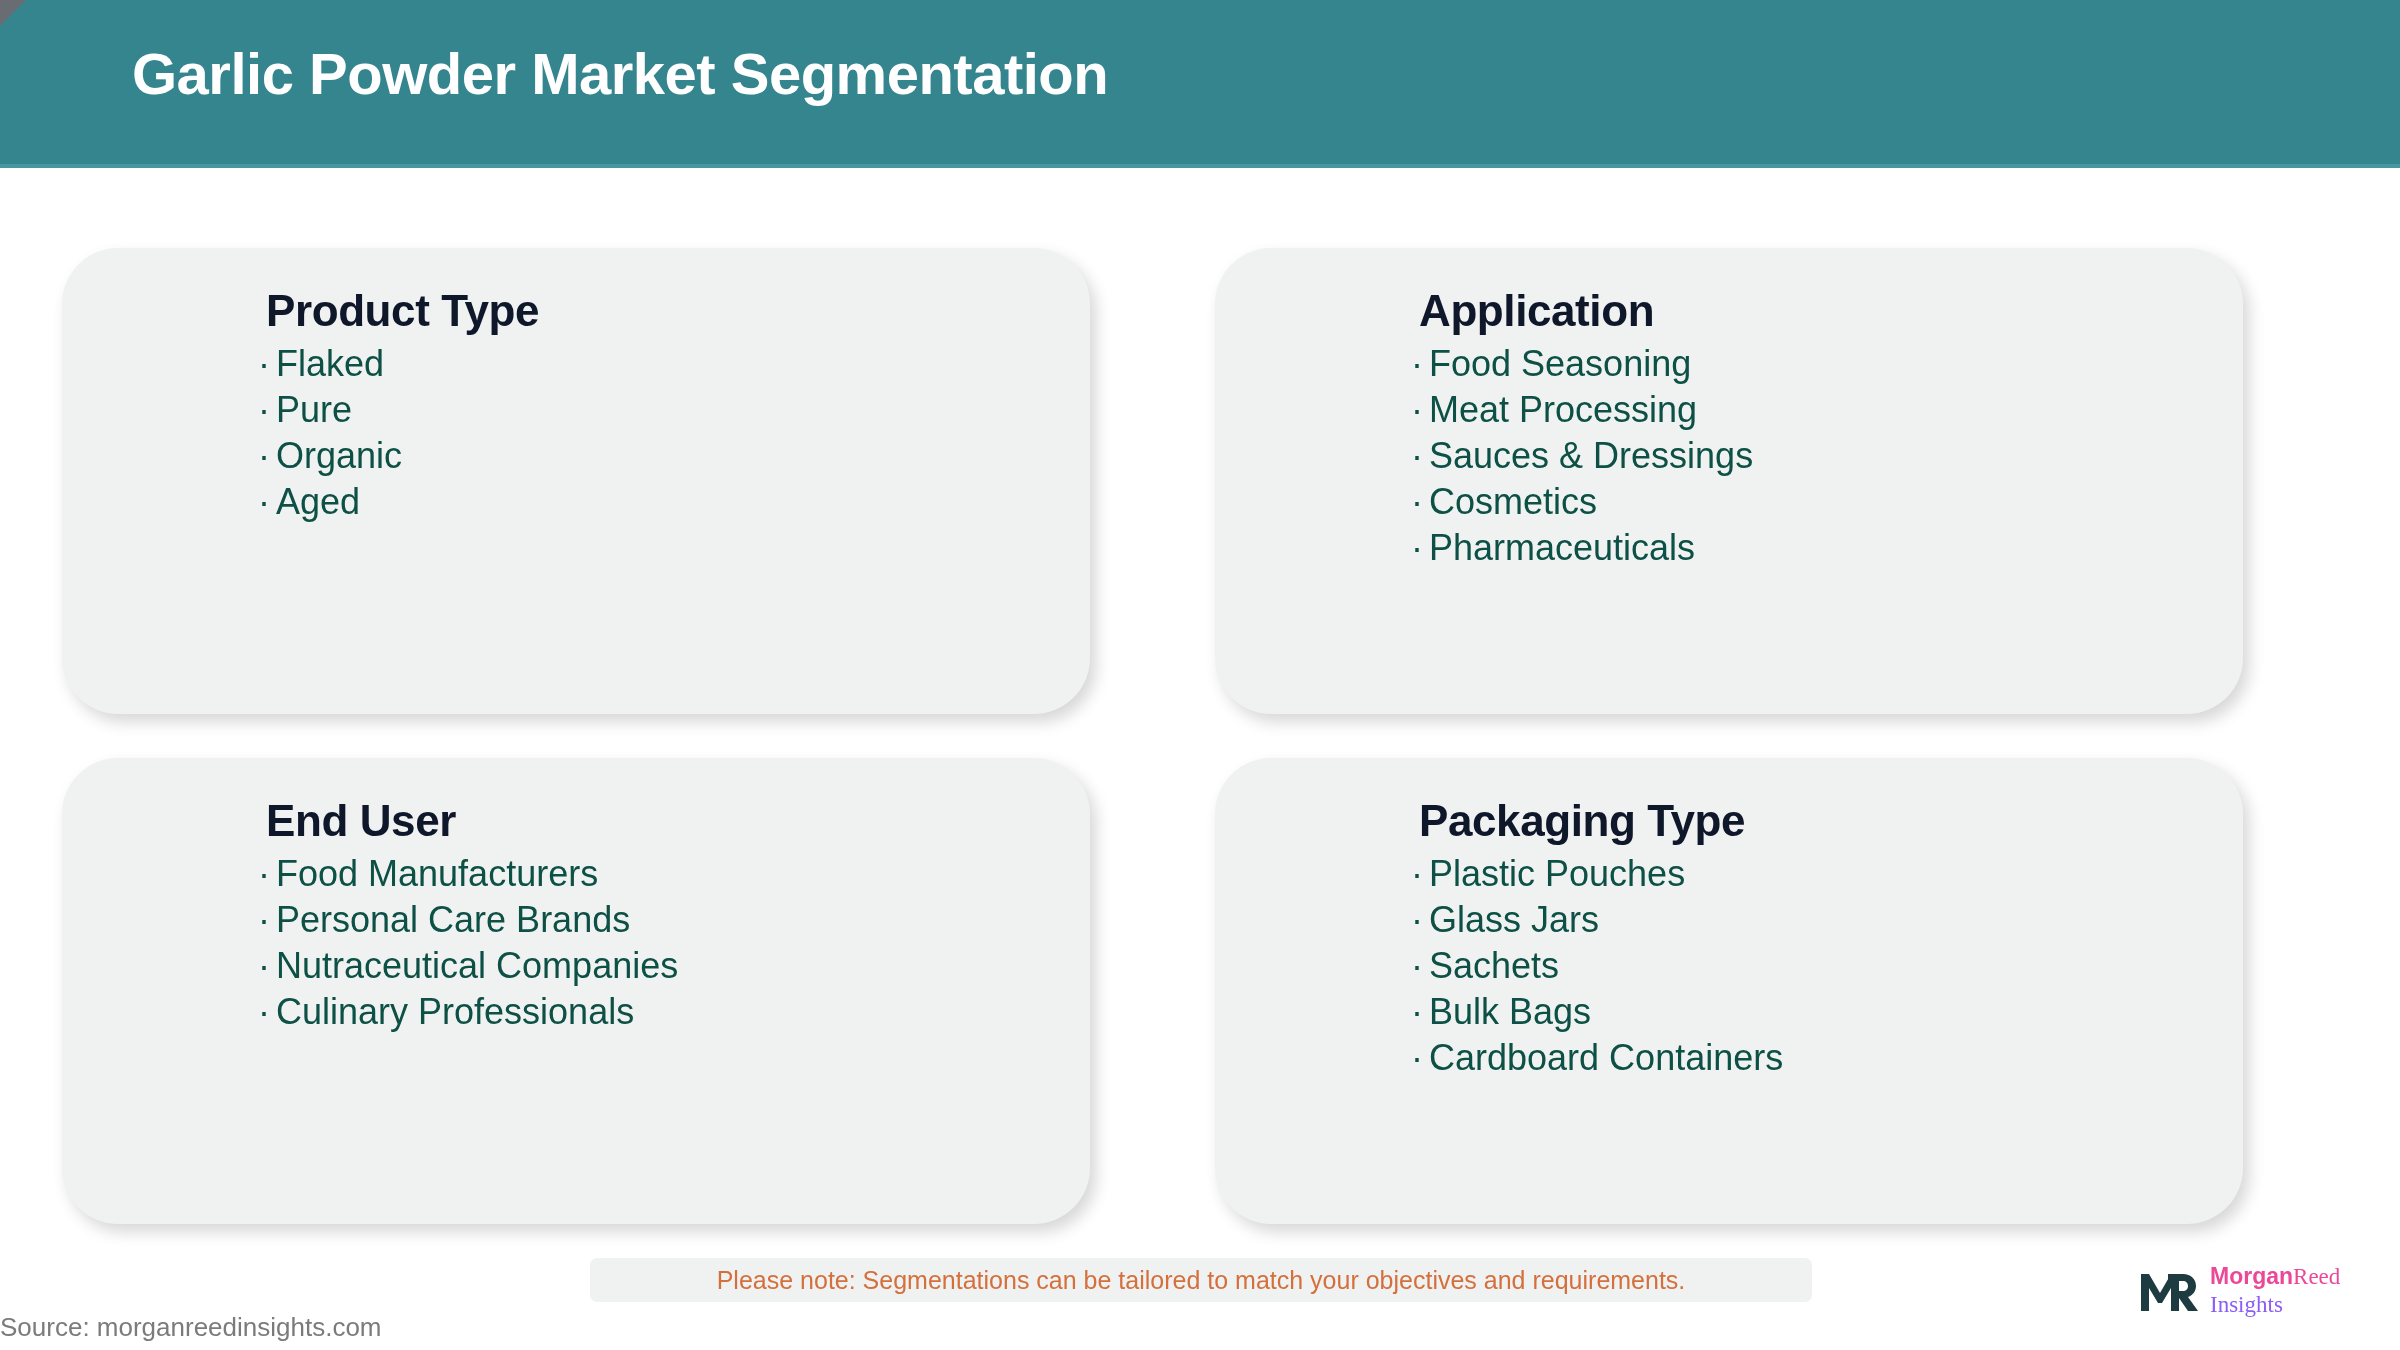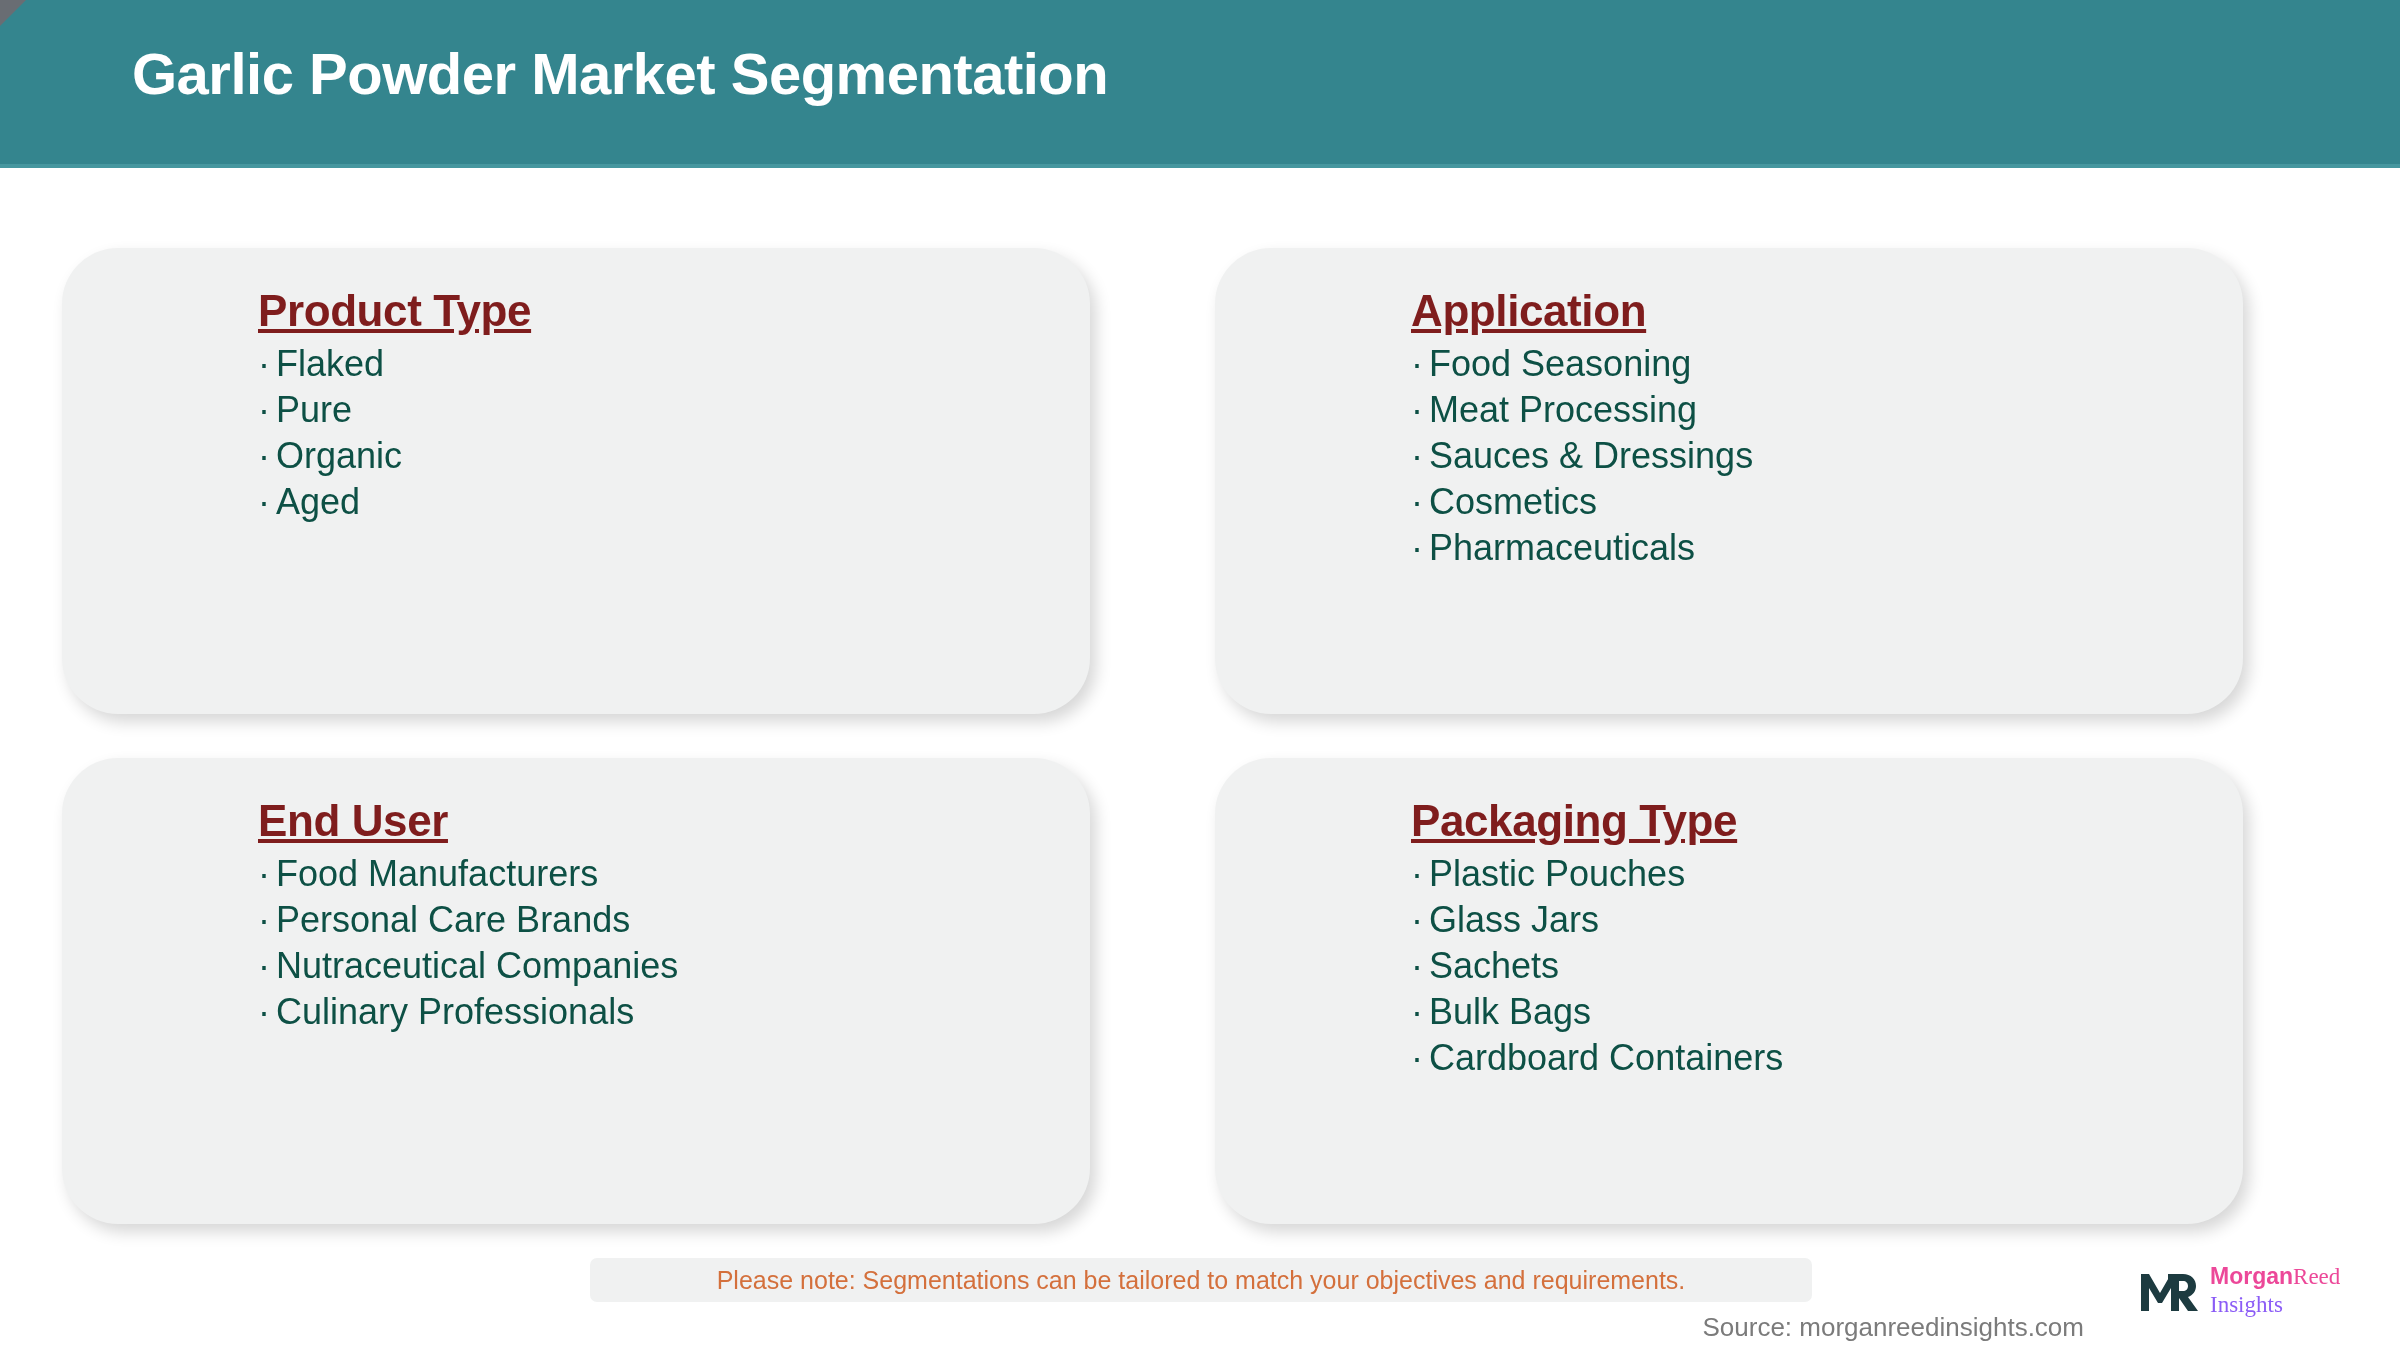--- a/index.html
+++ b/index.html
@@ -79,26 +79,25 @@
 
   .card-inner {
     position: absolute;
     left: 196px;
     top: 38px;
     right: 30px;
   }
   .card-title {
     font-size: 44px;
     font-weight: bold;
-    color: #7f1d1d;
+    color: #0f172a;
     letter-spacing: -0.4px;
     line-height: 1.12;
-    margin: 0 0 6px 0;
-    white-space: nowrap;
-    text-decoration: underline;
+    margin: 0 0 6px 8px;
+    white-space: nowrap;
   }
   .card-list {
     list-style: none;
     margin: 0;
     padding: 0;
   }
   .card-list li {
     font-size: 36px;
     color: #0d5045;
     line-height: 46px;
@@ -135,21 +134,21 @@
   .note-text {
     font-size: 25px;
     color: #d4703c;
     white-space: nowrap;
   }
   .source-text {
     position: absolute;
     left: 0;
     top: 122px;
     width: 2084px;
-    text-align: right;
+    text-align: left;
     font-size: 26px;
     color: #7b7b7b;
     white-space: nowrap;
   }
 
   
   .logo {
     position: absolute;
     left: 2138px;
     top: 1265px;

